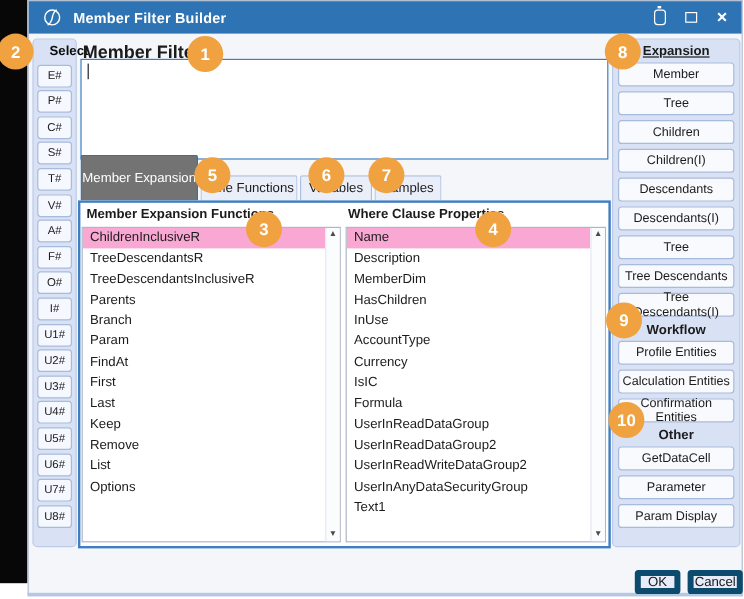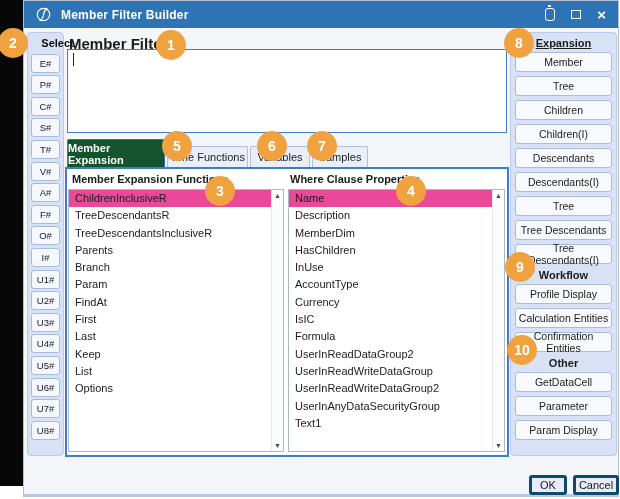--- a/index.html
+++ b/index.html
@@ -35,46 +35,46 @@
 
   
   .mf-label{ position:absolute; left:45px; top:34px; font-size:15px; font-weight:bold; }
   .mf-box{ position:absolute; left:43px; top:48px; width:440px; height:84px; background:#fff; border:1px solid #3E7EC1; }
   .caret{ position:absolute; left:5px; top:3px; width:1px; height:13px; background:#222; }
 
   
   .tabs{ position:absolute; left:43px; top:144px; height:22px; display:flex; align-items:flex-end; gap:2px; }
   .tab{ height:21px; font-size:11px; display:flex; align-items:center; justify-content:center;
         background:#E9EEF9; border:1px solid #AEC0DF; border-bottom:none; border-radius:2px 2px 0 0; color:#1c1c1c; }
-  .tab.sel{ height:28px; background:#14532d; border-color:#2E74B5; color:#fff;font-weight:bold; }
+  .tab.sel{ height:38px; background:#737373; border-color:#2E74B5; color:#fff; }
   .tab.w1{ width:98px; } .tab.w2{ width:81px; } .tab.w3{ width:60px; } .tab.w4{ width:56px; }
 
   
   .lists-box{ position:absolute; left:41px; top:166px; width:444px; height:290px; background:#fff; border:2px solid #3E7EC1; }
   .list-h{ position:absolute; top:4px; font-size:11px; font-weight:bold; }
   .list-h.h1{ left:5px; } .list-h.h2{ left:223px; }
   .list{ position:absolute; top:20px; height:263px; background:#fff; border:1px solid #AEB7C6; }
   .list.l1{ left:1px; width:216px; } .list.l2{ left:221px; width:217px; }
   .rows{ position:absolute; left:0; top:0; bottom:0; right:12px; overflow:hidden; }
   .row{ height:17.3px; line-height:17.3px; padding-left:6px; font-size:11px; white-space:nowrap; cursor:default; }
-  .row.sel{ background:#ec4899; }
+  .row.sel{ background:#f9a8d4; }
   .vsb{ position:absolute; top:0; right:0; bottom:0; width:12px; background:#FBFCFE; border-left:1px solid #E4E8EF;
         display:flex; flex-direction:column; justify-content:space-between; align-items:center; padding:2px 0; }
   .vsb span{ font-size:7px; color:#4a4a4a; line-height:7px; }
 
   
   .right-panel{ left:486px; top:31px; width:107px; height:424px; padding-top:4px; }
   .rp-h{ font-size:11px; font-weight:bold; text-align:center; margin-top:5px; }
   .rp-h.first{ margin-top:0;text-decoration:underline; }
   .rp-btn{ display:flex; align-items:center; justify-content:center; margin:3px auto 4px; width:97px; height:20px;
            background:#F8FAFE; border:1px solid #A9BBDC; border-radius:3px; font-size:10.5px;
            font-family:"Liberation Sans",sans-serif; color:#1b1b1b; cursor:default; }
 
   
-  .foot-btn{ position:absolute; top:474px; height:20px; background:#E7ECF8; border:3px solid #0c4a6e;
+  .foot-btn{ position:absolute; top:474px; height:20px; background:#E7ECF8; border:5px solid #0c4a6e;
              border-radius:3px; font-size:11px; font-family:"Liberation Sans",sans-serif; color:#15171b;
              display:flex; align-items:center; justify-content:center; cursor:default; }
   .btn-ok{ left:505px; width:38px; }
   .btn-cancel{ left:549px; width:46px; }
 
   
   .ann{ position:absolute; width:30px; height:30px; border-radius:50%; background:#F0A240; color:#fff;
         font-size:14px; font-weight:bold; display:flex; align-items:center; justify-content:center; z-index:50; }
 </style>
 </head>
@@ -141,42 +141,43 @@
           <div class="row sel">ChildrenInclusiveR</div>
           <div class="row">TreeDescendantsR</div>
           <div class="row">TreeDescendantsInclusiveR</div>
           <div class="row">Parents</div>
           <div class="row">Branch</div>
           <div class="row">Param</div>
           <div class="row">FindAt</div>
           <div class="row">First</div>
           <div class="row">Last</div>
           <div class="row">Keep</div>
+          <div class="row">Remove</div>
           <div class="row">List</div>
           <div class="row">Options</div>
         </div>
         <div class="vsb">
           <span>▲</span>
           <span>▼</span>
         </div>
       </div>
 
       <div class="list l2">
         <div class="rows">
           <div class="row sel">Name</div>
           <div class="row">Description</div>
           <div class="row">MemberDim</div>
           <div class="row">HasChildren</div>
           <div class="row">InUse</div>
           <div class="row">AccountType</div>
           <div class="row">Currency</div>
           <div class="row">IsIC</div>
           <div class="row">Formula</div>
+          <div class="row">UserInReadDataGroup</div>
           <div class="row">UserInReadDataGroup2</div>
-          <div class="row">UserInReadWriteDataGroup</div>
           <div class="row">UserInReadWriteDataGroup2</div>
           <div class="row">UserInAnyDataSecurityGroup</div>
           <div class="row">Text1</div>
         </div>
         <div class="vsb">
           <span>▲</span>
           <span>▼</span>
         </div>
       </div>
     </div>
@@ -187,21 +188,21 @@
       <button class="rp-btn">Tree</button>
       <button class="rp-btn">Children</button>
       <button class="rp-btn">Children(I)</button>
       <button class="rp-btn">Descendants</button>
       <button class="rp-btn">Descendants(I)</button>
       <button class="rp-btn">Tree</button>
       <button class="rp-btn">Tree Descendants</button>
       <button class="rp-btn">Tree Descendants(I)</button>
 
       <div class="rp-h">Workflow</div>
-      <button class="rp-btn">Profile Display</button>
+      <button class="rp-btn">Profile Entities</button>
       <button class="rp-btn">Calculation Entities</button>
       <button class="rp-btn">Confirmation Entities</button>
 
       <div class="rp-h">Other</div>
       <button class="rp-btn">GetDataCell</button>
       <button class="rp-btn">Parameter</button>
       <button class="rp-btn">Param Display</button>
     </div>
 
     <button class="foot-btn btn-ok">OK</button>

